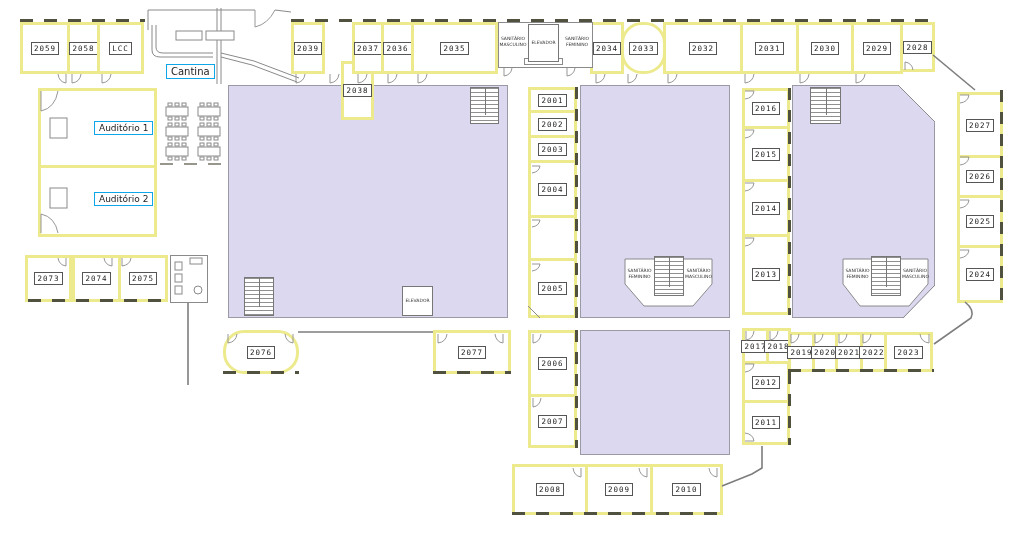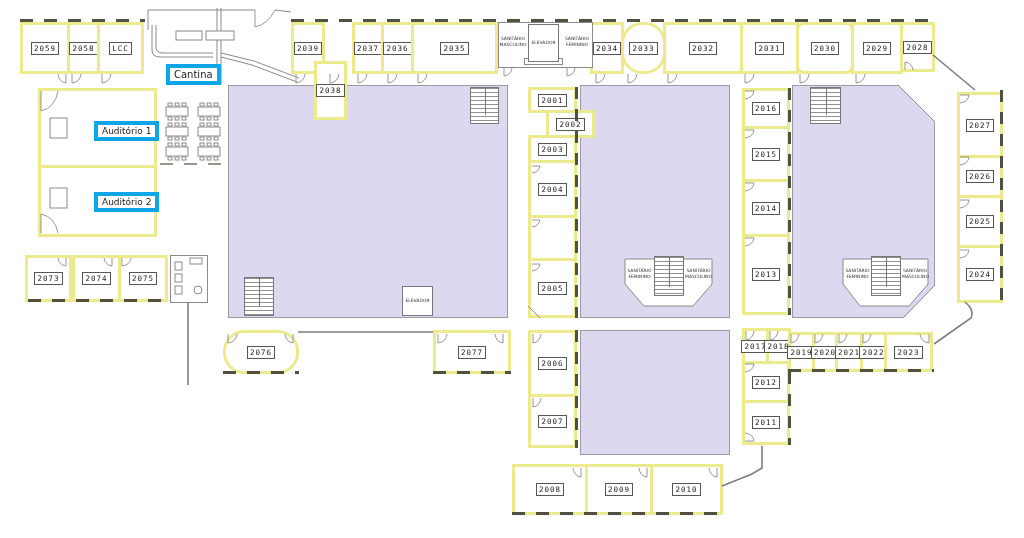--- a/index.html
+++ b/index.html
@@ -14,21 +14,21 @@
   .stairs{position:absolute;z-index:4;border:1px solid #777;box-sizing:border-box;
         background-color:#fff;background-image:repeating-linear-gradient(180deg,#909090 0,#909090 1px,transparent 1px,transparent 4px);}
   .stairs::after{content:"";position:absolute;left:50%;top:0;bottom:8px;width:1px;background:#777;}
   .elev{position:absolute;z-index:4;background:#fff;border:1px solid #777;box-sizing:border-box;
         display:flex;align-items:center;justify-content:center;}
   .tiny{font-size:4.5px;color:#333;text-align:center;line-height:1.25;}
   .dash-h{position:absolute;height:3px;z-index:4;
         background:repeating-linear-gradient(90deg,#51513f 0,#51513f 13px,transparent 13px,transparent 24px);}
   .dash-v{position:absolute;width:3px;z-index:4;
         background:repeating-linear-gradient(180deg,#51513f 0,#51513f 12px,transparent 12px,transparent 22px);}
-  .alabel{position:absolute;z-index:6;background:#fff;border:4px solid #0ea5e9;color:#222;
+  .alabel{position:absolute;z-index:6;background:#fff;border:1px solid #0ea5e9;color:#222;
         font-size:9px;padding:1px 4px;white-space:nowrap;}
   .slabel{position:absolute;z-index:6;font-size:4.5px;color:#333;text-align:center;line-height:1.25;}
   svg.under{position:absolute;left:0;top:0;z-index:2;pointer-events:none;}
   svg.lines{position:absolute;left:0;top:0;z-index:5;pointer-events:none;}
   .wall{stroke:#7d7d7d;stroke-width:1.6;fill:none;}
   .thin{stroke:#8a8a8a;stroke-width:1;fill:none;}
   .door{stroke:#979797;stroke-width:1;fill:none;}
   .furn{stroke:#8a8a8a;stroke-width:1;fill:#fff;}
   .sanpoly{fill:#fff;stroke:#8a8a8a;stroke-width:1;}
 </style>
@@ -53,21 +53,21 @@
   <div class="room" style="left:67px;top:22px;width:33px;height:52px;">
       <span class="lbl">2058</span>
     </div>
   <div class="room" style="left:97px;top:22px;width:47px;height:52px;">
       <span class="lbl">LCC</span>
     </div>
 
   <div class="room" style="left:291px;top:22px;width:34px;height:52px;">
       <span class="lbl">2039</span>
     </div>
-  <div class="room" style="left:314px;top:22px;width:33px;height:59px;margin-top:39px;">
+  <div class="room" style="left:341px;top:22px;width:33px;height:59px;margin-top:39px;">
       <span class="lbl">2038</span>
     </div>
   <div class="room" style="left:352px;top:22px;width:32px;height:52px;">
       <span class="lbl">2037</span>
     </div>
   <div class="room" style="left:381px;top:22px;width:33px;height:52px;">
       <span class="lbl">2036</span>
     </div>
   <div class="room" style="left:411px;top:22px;width:87px;height:52px;">
       <span class="lbl">2035</span>
@@ -77,21 +77,21 @@
     </div>
   <div class="room" style="left:621px;top:22px;width:45px;height:52px;border-radius:21px;">
       <span class="lbl">2033</span>
     </div>
   <div class="room" style="left:663px;top:22px;width:80px;height:52px;">
       <span class="lbl">2032</span>
     </div>
   <div class="room" style="left:740px;top:22px;width:59px;height:52px;">
       <span class="lbl">2031</span>
     </div>
-  <div class="room" style="left:796px;top:22px;width:58px;height:52px;border-radius:8px;">
+  <div class="room" style="left:796px;top:22px;width:58px;height:52px;">
       <span class="lbl">2030</span>
     </div>
   <div class="room" style="left:851px;top:22px;width:52px;height:52px;">
       <span class="lbl">2029</span>
     </div>
   <div class="room" style="left:900px;top:22px;width:35px;height:50px;">
       <span class="lbl">2028</span>
     </div>
 
   <div class="plain" style="left:498px;top:22px;width:95px;height:46px;"></div>
@@ -128,21 +128,21 @@
       <span class="lbl">2074</span>
     </div>
   <div class="room" style="left:118px;top:255px;width:50px;height:47px;">
       <span class="lbl">2075</span>
     </div>
   <div class="plain" style="left:170px;top:255px;width:38px;height:48px;"></div>
 
   <div class="room" style="left:528px;top:87px;width:49px;height:26px;">
       <span class="lbl">2001</span>
     </div>
-  <div class="room" style="left:528px;top:110px;width:49px;height:28px;margin-left:18px;">
+  <div class="room" style="left:528px;top:110px;width:49px;height:28px;">
       <span class="lbl">2002</span>
     </div>
   <div class="room" style="left:528px;top:135px;width:49px;height:28px;">
       <span class="lbl">2003</span>
     </div>
   <div class="room" style="left:528px;top:160px;width:49px;height:58px;">
       <span class="lbl">2004</span>
     </div>
   <div class="room" style="left:528px;top:215px;width:49px;height:46px;"></div>
   <div class="room" style="left:528px;top:258px;width:49px;height:60px;">

